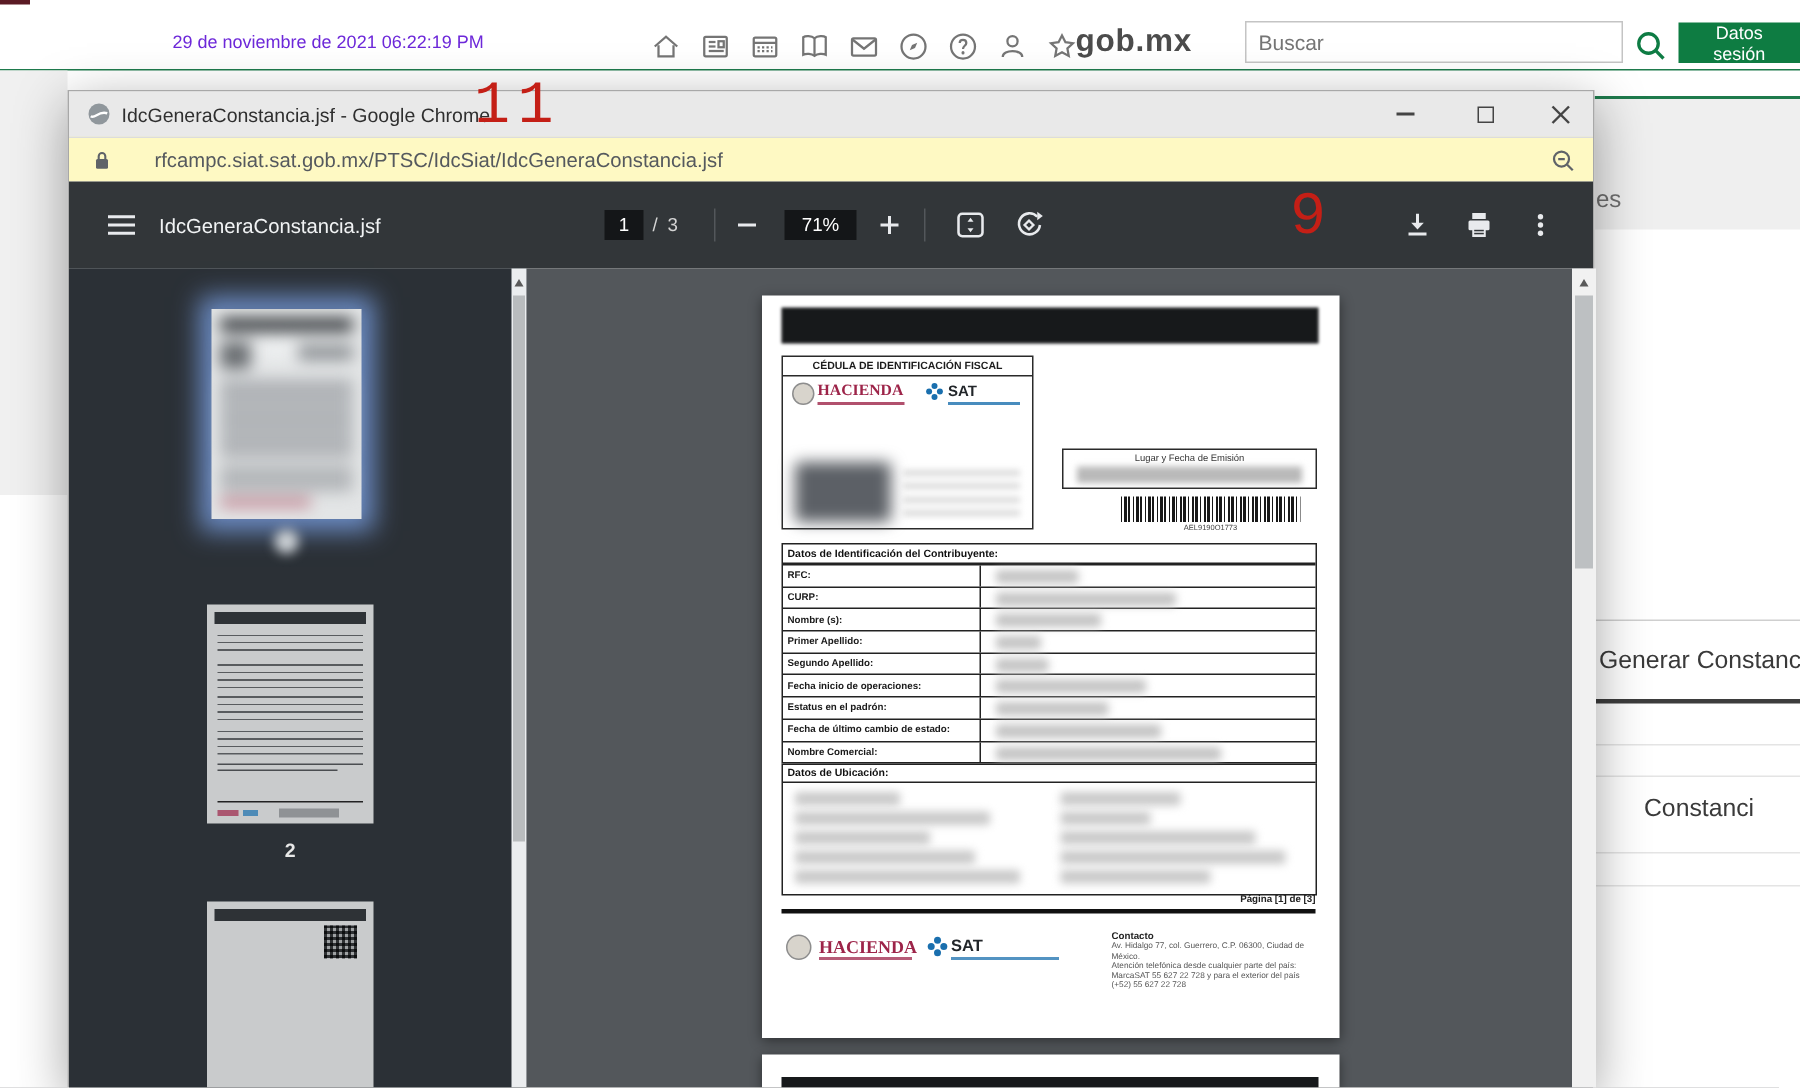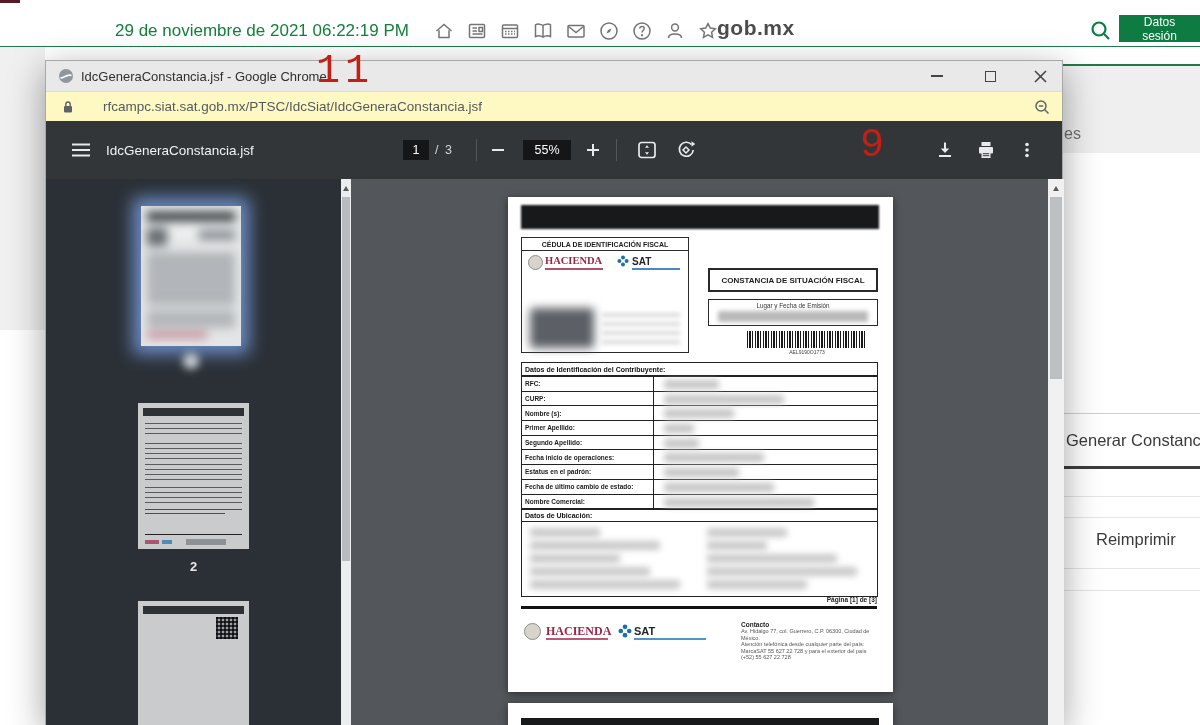--- a/index.html
+++ b/index.html
@@ -3,21 +3,21 @@
 <meta charset="utf-8">
 <style>
   html,body{margin:0;padding:0;background:#fff;}
   .stage{position:relative;width:1200px;height:725px;overflow:hidden;background:#fff;
          font-family:"Liberation Sans",sans-serif;}
   .abs{position:absolute;}
 
   
   .bg-corner{left:0;top:0;width:20px;height:3px;background:#5a1a24;}
   .bg-topbar{left:0;top:0;width:1200px;height:46px;background:#fff;border-bottom:1px solid #1e7a4c;}
-  .bg-date{left:115px;top:21px;font-size:17px;color:#15803d;}
+  .bg-date{left:115px;top:21px;font-size:12px;color:#6d28d9;}
   .tb-icons{left:433px;top:20px;display:flex;gap:11px;color:#757575;}
   .tb-icons .icn{width:22px;height:22px;display:inline-block;}
   .bg-brand{left:717px;top:16px;font-size:21px;color:#4c4c4c;font-weight:600;letter-spacing:.5px;}
   .bg-search{left:830px;top:14px;width:252px;height:28px;border:1px solid #c4c4c4;background:#fff;box-sizing:border-box;}
   .bg-search input{width:100%;height:100%;border:0;outline:none;padding:0 8px;font-size:14px;color:#555;
          font-family:"Liberation Sans",sans-serif;background:transparent;}
   .bg-mag{left:1089px;top:19px;width:24px;height:24px;color:#0e7c44;}
   .bg-logout{left:1119px;top:15px;height:27px;padding:0 6px;background:#0e7c42;color:#fff;font-size:12px;
          display:flex;align-items:center;justify-content:center;border:0;font-family:"Liberation Sans",sans-serif;cursor:pointer;}
   .bg-left-panel{left:0;top:47px;width:45px;height:283px;background:#f0f0f0;}
@@ -214,38 +214,41 @@
         </svg>
       </span>
     <span class="icn">
         <svg viewBox="0 0 22 22" fill="none" stroke="currentColor" stroke-width="1.5">
           <path d="M11 3.6 L13.3 8.1 18.3 8.8 14.6 12.3 15.5 17.3 11 14.9 6.5 17.3 7.4 12.3 3.7 8.8 8.7 8.1 Z"></path>
         </svg>
       </span>
   </div>
 
   <div class="abs bg-brand">gob.mx</div>
+  <div class="abs bg-search">
+    <input type="text" placeholder="Buscar" style="">
+  </div>
   <span class="abs icn bg-mag">
       <svg viewBox="0 0 24 24" fill="none" stroke="currentColor" stroke-width="2.2">
         <circle cx="10" cy="10" r="6.5"></circle>
         <line x1="14.8" y1="14.8" x2="20" y2="20"></line>
       </svg>
     </span>
   <button class="abs bg-logout">Datos sesión</button>
 
   <div class="abs bg-left-panel"></div>
   <div class="abs bg-right-sub"></div>
   <div class="abs bg-frag">es</div>
 
   <div class="abs ln ln-top"></div>
   <div class="abs bg-action1">Generar Constanci</div>
   <div class="abs ln-thick"></div>
   <div class="abs ln" style="top:496px;"></div>
   <div class="abs ln" style="top:517px;"></div>
-  <div class="abs bg-action2">Reimprimir</div>
+  <div class="abs bg-action2">Constanci</div>
   <div class="abs ln" style="top:568px;"></div>
   <div class="abs ln" style="top:590px;"></div>
 
   <div class="abs win">
 
     <div class="titlebar">
       <span class="favicon">
         <svg viewBox="0 0 16 16">
             <circle cx="8" cy="8" r="7" fill="#90979c"></circle>
             <path d="M2.5 9.5 C5.5 11.5 7.5 5.5 13.5 7.5" stroke="#fff" stroke-width="1.6" fill="none"></path>
@@ -296,21 +299,21 @@
       <span class="pgbox" style="position:absolute;">1</span>
       <span class="pt pgsep">/</span>
       <span class="pt pgtot">3</span>
 
       <span class="tdiv" style="left:430px;"></span>
       <span class="tbtn" style="left:440px;">
         <svg width="14" height="14" viewBox="0 0 14 14" fill="#e8eaed">
             <rect x="1" y="6" width="12" height="2"></rect>
           </svg>
       </span>
-      <span class="zoombox" style="position:absolute;">55%</span>
+      <span class="zoombox" style="position:absolute;">71%</span>
       <span class="tbtn" style="left:535px;">
         <svg width="14" height="14" viewBox="0 0 14 14" fill="none" stroke="#e8eaed" stroke-width="2">
             <line x1="7" y1="1" x2="7" y2="13"></line>
             <line x1="1" y1="7" x2="13" y2="7"></line>
           </svg>
       </span>
       <span class="tdiv" style="left:570px;"></span>
       <span class="tbtn" style="left:589px;">
         <svg width="20" height="20" viewBox="0 0 20 20" fill="none" stroke="#e8eaed" stroke-width="1.7">
             <rect x="2" y="2.5" width="16" height="15" rx="2.5"></rect>
@@ -414,21 +417,20 @@
                     <circle cx="6" cy="9.6" r="2"></circle>
                   </svg>
               </span>
               <span class="sat-word" style="left:110px;top:5px;font-size:10px;">SAT</span>
               <span class="bluebar" style="left:110px;top:17px;width:48px;"></span>
             </div>
             <div class="qr-smudge"></div>
             <div class="ced-lines"></div>
           </div>
 
-          <div class="con-box">CONSTANCIA DE SITUACIÓN FISCAL</div>
 
           <div class="emi-box">
             <div class="emi-label">Lugar y Fecha de Emisión</div>
             <div class="emi-smudge"></div>
           </div>
 
           <div class="barcode"></div>
           <div class="bc-cap">AEL9190O1773</div>
 
           <div class="idtable">

